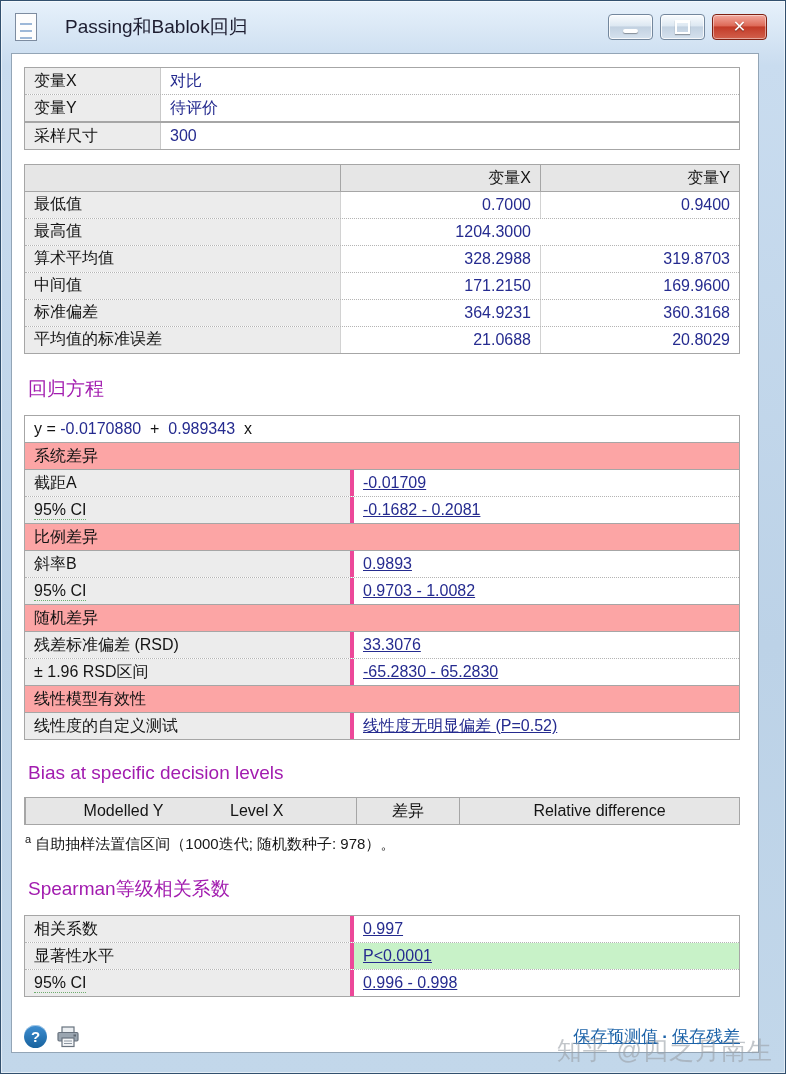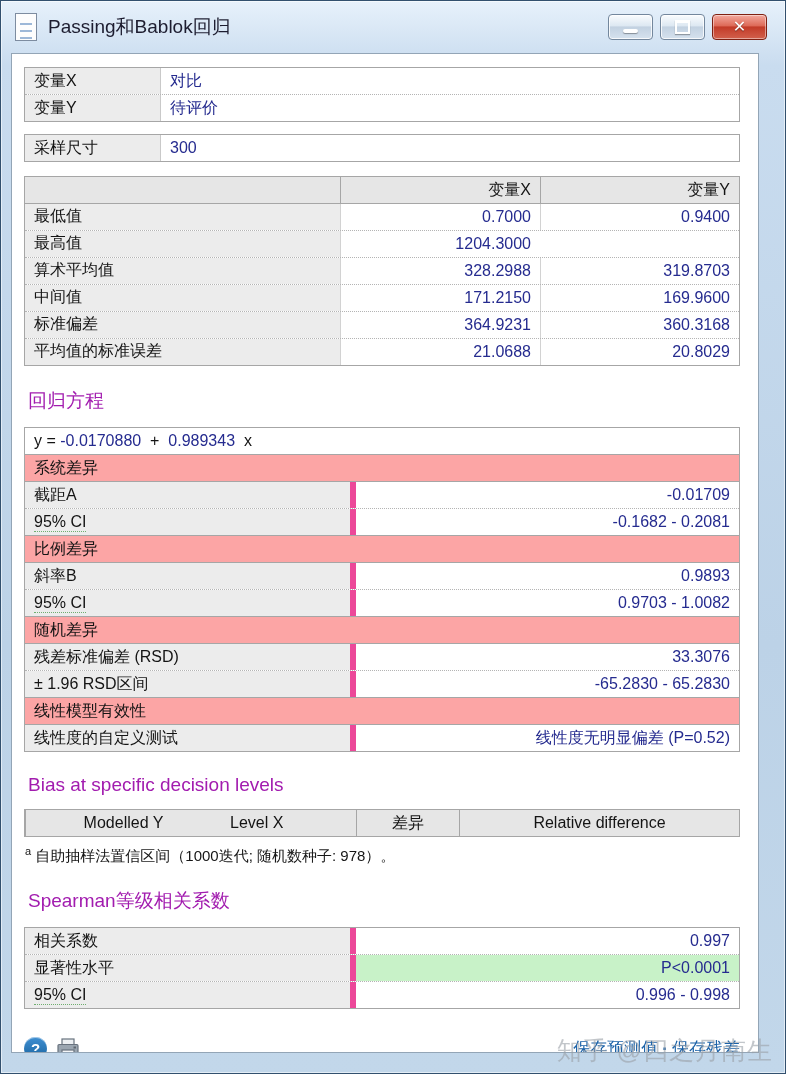--- a/index.html
+++ b/index.html
@@ -5,21 +5,21 @@
   html,body{margin:0;padding:0;background:#6b6b6b;}
   .win{
     width:786px;height:1074px;position:relative;box-sizing:border-box;
     font-family:"Liberation Sans","DejaVu Sans",sans-serif;
     background:linear-gradient(180deg,#e7f1fb 0%,#c9dcef 6%,#bcd2e7 60%,#c2d7ea 100%);
     border:1px solid #32506e;
     box-shadow:inset 0 0 0 1px rgba(255,255,255,.55);
     overflow:hidden;
   }
   
-  .titlebar{position:absolute;top:0;left:0;right:0;height:52px;display:flex;align-items:center;padding:0 14px;box-sizing:border-box;}
+  .titlebar{position:absolute;top:0;left:0;right:0;height:52px;display:flex;align-items:center;padding:0 14px;box-sizing:border-box;gap:17px;}
   .doc-icon{width:20px;height:26px;background:#fdfdfd;border:1px solid #7d8fa0;border:1px solid #7d8ca0;position:relative;flex:0 0 auto;
     background-image:repeating-linear-gradient(180deg,transparent 0 5px,#9db8d8 5px 7px);background-size:12px 100%;background-position:4px 4px;background-repeat:no-repeat;}
   .title{font-size:19px;color:#1d1d30;margin-left:11px;white-space:nowrap;}
   .winbtns{position:absolute;top:13px;right:18px;display:flex;gap:7px;}
   .wbtn{width:45px;height:26px;border-radius:4px;display:flex;align-items:center;justify-content:center;box-sizing:border-box;cursor:default;}
   .wbtn.glass{background:linear-gradient(180deg,#fafcfe 0%,#dde8f2 45%,#c2d1e1 50%,#d6e2ee 100%);border:1px solid #73879d;box-shadow:inset 0 0 0 1px rgba(255,255,255,.8);}
   .wbtn.red{width:55px;background:linear-gradient(180deg,#f3a99f 0%,#dd6a58 45%,#c23b28 50%,#d2604c 100%);border:1px solid #7e2012;box-shadow:inset 0 0 0 1px rgba(255,255,255,.45);}
   .glyph-min{width:15px;height:4px;background:#fff;border-radius:2px;box-shadow:0 1px 1px rgba(0,0,0,.35);margin-top:8px;}
   .glyph-max{width:11px;height:9px;border:2px solid #fff;border-top-width:3px;box-shadow:0 1px 1px rgba(0,0,0,.3);background:transparent;}
   .glyph-close{color:#fff;font-size:16px;font-weight:bold;text-shadow:0 1px 1px rgba(0,0,0,.4);line-height:1;}
@@ -37,37 +37,37 @@
   .a-lbl{width:135px;}
   .a-val{flex:1;border-left:1px solid #c9c9c9;}
   
   .c-lbl{width:315px;font-family:Liberation Mono, monospace;}
   .c-x{width:200px;border-left:1px solid #d2d2d2;}
   .c-y{flex:1;border-left:1px solid #d2d2d2;}
   .hdr-row{background:#e6e6e6;color:#141414;}
   .hdr-row .c-x,.hdr-row .c-y{border-left:1px solid #a6a6a6;}
   
   .d-lbl{width:325px;}
-  .d-val{flex:1;border-left:6px solid #ec4899;text-align:right;}
+  .d-val{flex:1;border-left:4px solid #ec4899;text-decoration:underline;}
   .full{flex:1;background:#fca5a5;color:#141414;}
   .eq{flex:1;color:#141414;white-space:pre;}
   .eq .n{color:#252b8f;white-space:pre;margin-top:24px;}
   .hint{border-bottom:1px dotted #6fae6f;padding-bottom:1px;}
   .hl{background:#c8f2c8;}
   
   .e-1{width:135px;}
   .e-2{width:196px;text-align:center;border-left:1px solid #a6a6a6;}
   .e-3{width:103px;text-align:center;border-left:1px solid #a6a6a6;}
   .e-4{flex:1;text-align:center;border-left:1px solid #a6a6a6;}
   
   .sect{font-size:19px;color:#a21caf;margin:22px 0 13px 4px;}
   .footnote{font-size:15px;color:#161616;margin:8px 0 0 1px;}
   .footnote sup{font-size:11px;}
   
-  .gap12{margin-top:12px;} .gap14{margin-top:14px;}
+  .gap12{} .gap14{margin-top:14px;}
   
   .footer{width:716px;display:flex;align-items:center;margin-top:28px;}
   .help-icon{width:23px;height:23px;border-radius:50%;background:linear-gradient(180deg,#3f8fd2,#17629e);color:#fff;font-weight:bold;font-size:15px;display:flex;align-items:center;justify-content:center;box-shadow:inset 0 1px 0 rgba(255,255,255,.5);}
   .printer{margin-left:9px;display:flex;align-items:center;}
   .links{margin-left:auto;font-size:17px;color:#1b62a8;}
   .links a{color:#1b62a8;text-decoration:underline;cursor:pointer;}
   .links .sep{text-decoration:none;color:#1b62a8;padding:0 4px;font-weight:bold;}
   .watermark{position:absolute;right:12px;bottom:6px;font-size:25px;color:#9ba1a8;opacity:.6;letter-spacing:1px;pointer-events:none;white-space:nowrap;z-index:5;}
 </style>
 </head>

